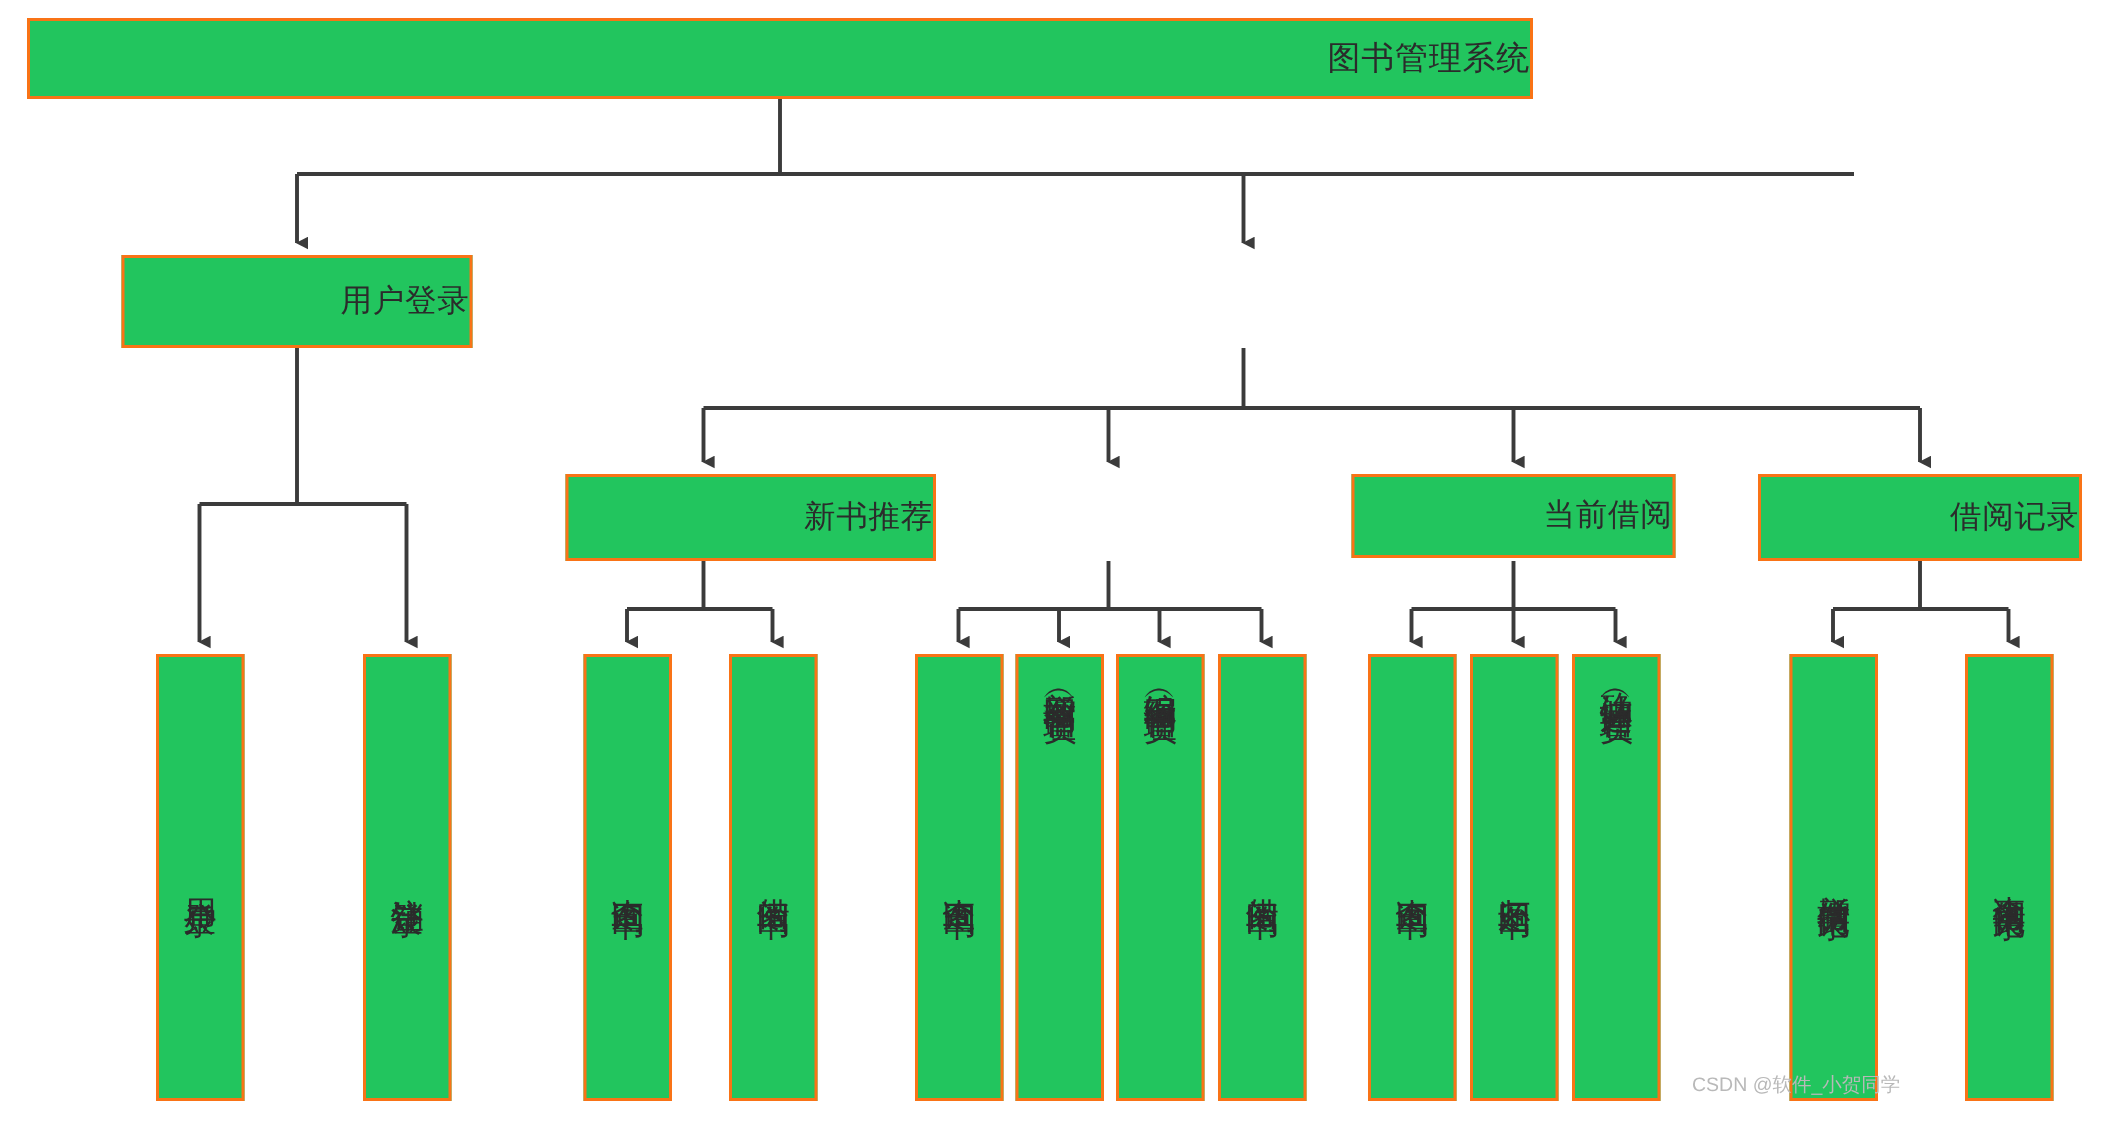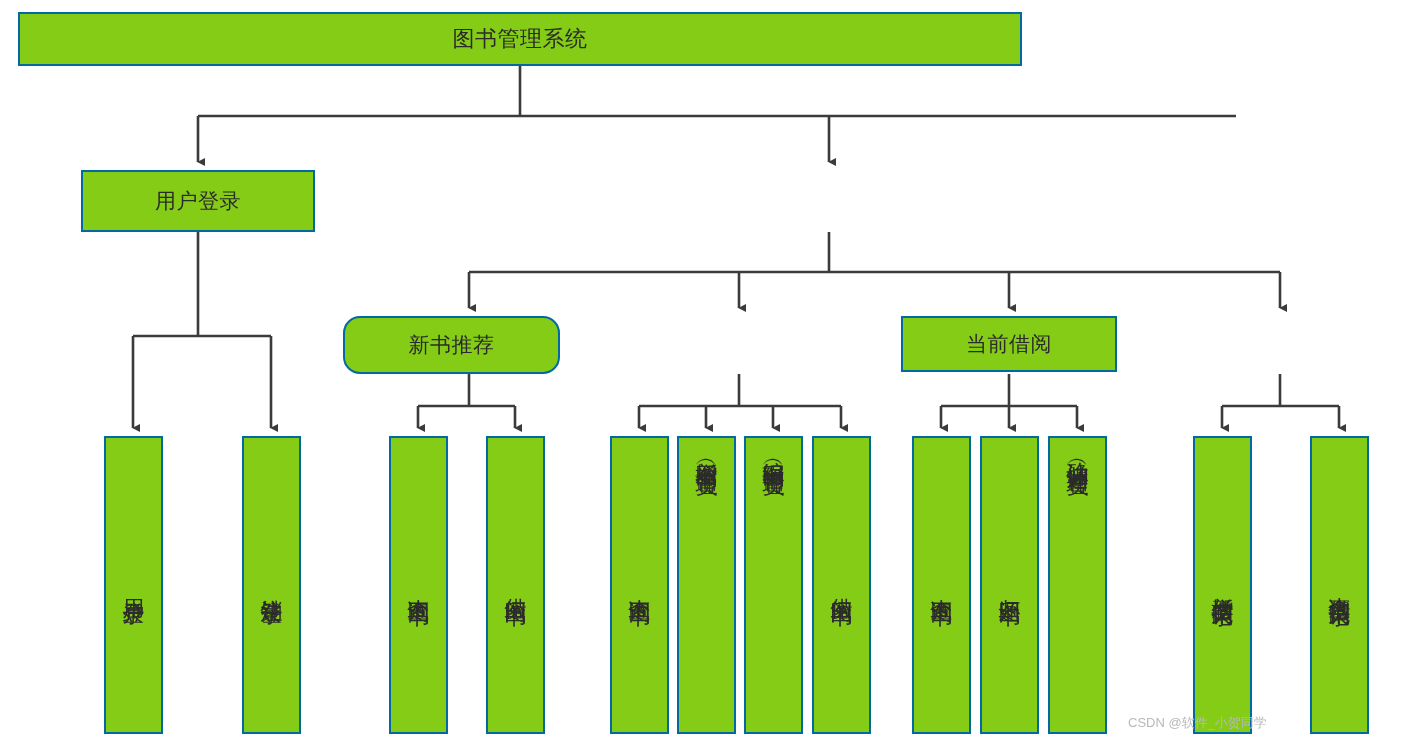--- a/index.html
+++ b/index.html
@@ -21,25 +21,25 @@
   #connector-layer {
     position: absolute;
     left: 0;
     top: 0;
     width: 1405px;
     height: 747px;
   }
   .node {
     position: absolute;
     box-sizing: border-box;
-    background: #84cc16;
-    border: 2px solid #0369a1;
+    background: #22c55e;
+    border: 2px solid #f97316;
     display: flex;
     align-items: center;
-    justify-content: center;
+    justify-content: flex-end;
     color: #2b2b2b;
     z-index: 2;
   }
   .node-label {
     display: block;
     text-align: center;
     line-height: 1.18;
     letter-spacing: 0.5px;
     color: #2b2b2b;
   }
@@ -140,26 +140,29 @@
   </svg>
 
   <div class="node horiz root" style="left:18px; top:12px; width:1004px; height:54px;">
     <span class="node-label">图书管理系统</span>
   </div>
 
   <div class="node horiz" style="left:81px; top:170px; width:234px; height:62px;">
     <span class="node-label">用户登录</span>
   </div>
 
-  <div class="node horiz" style="left:343px; top:316px; width:217px; height:58px;border-radius:17px;">
+  <div class="node horiz" style="left:377px; top:316px; width:247px; height:58px;">
     <span class="node-label">新书推荐</span>
   </div>
   <div class="node horiz" style="left:901px; top:316px; width:216px; height:56px;">
     <span class="node-label">当前借阅</span>
   </div>
+  <div class="node horiz" style="left:1172px; top:316px; width:216px; height:58px;">
+    <span class="node-label">借阅记录</span>
+  </div>
 
   <div class="node vert center" style="left:104px; top:436px; width:59px; height:298px;">
     <span class="node-label">用户登录</span>
   </div>
   <div class="node vert center" style="left:242px; top:436px; width:59px; height:298px;">
     <span class="node-label">注销登录</span>
   </div>
 
   <div class="node vert center" style="left:389px; top:436px; width:59px; height:298px;">
     <span class="node-label">查询图书</span>

